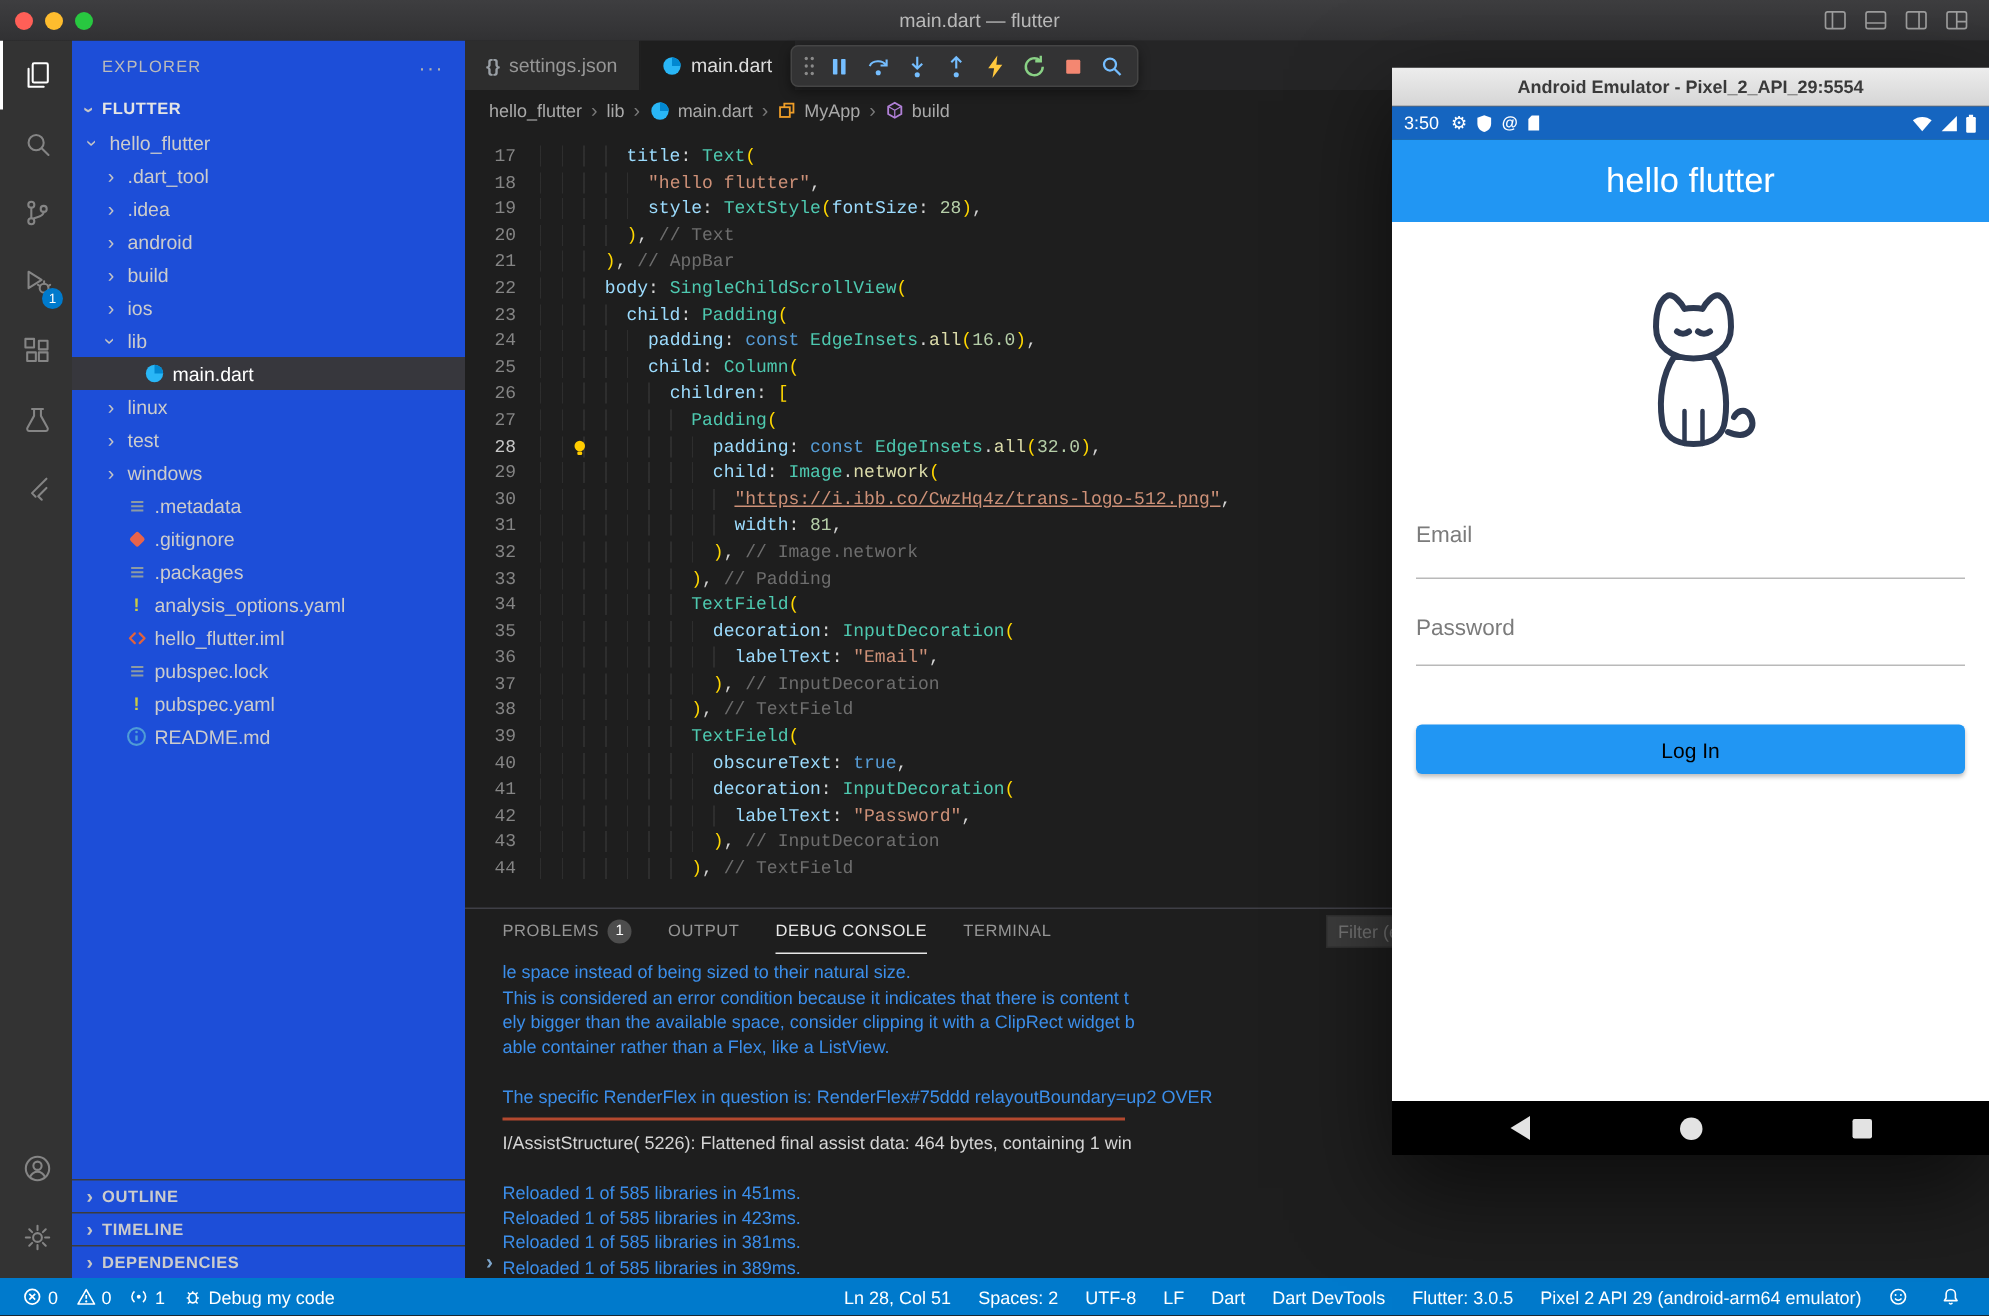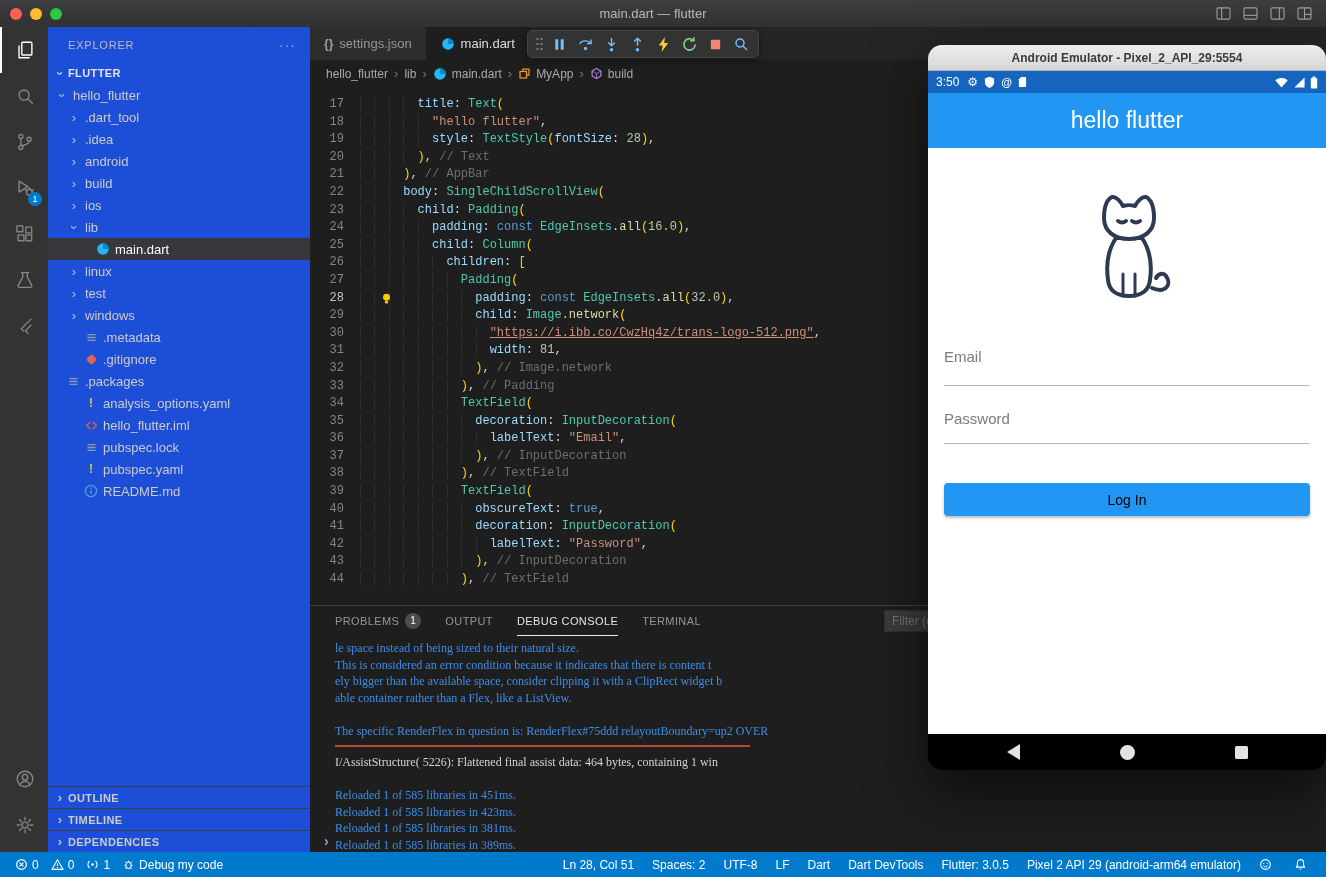--- a/index.html
+++ b/index.html
@@ -81,35 +81,35 @@
 .tok-cmt{color:#6e6e6e}
 .tok-mth{color:#dcdcaa}
 
 
 .panel{height:247px;flex:none;background:#1e1e1e;border-top:1px solid #3f3f46;position:relative;overflow:hidden}
 .panel-hdr{height:30px;display:flex;align-items:center;padding:0 12px 0 25px;gap:24px;font-size:11px;color:#969696;letter-spacing:.4px}
 .panel-tab{display:flex;align-items:center;gap:6px;height:100%;border-bottom:1px solid transparent}
 .panel-tab.active{color:#e7e7e7;border-bottom-color:#e7e7e7}
 .badge{background:#4d4d4d;color:#fff;border-radius:50%;min-width:16px;height:16px;font-size:10px;display:inline-flex;align-items:center;justify-content:center}
 .filter{margin-left:auto;margin-right:130px;width:300px;height:22px;background:#3c3c3c;border:1px solid #303030;color:#cccccc;font-size:12px;padding:0 7px;outline:none;font-family:"Liberation Sans",sans-serif}
-.console{font-family:Liberation Serif, serif;font-size:12px;line-height:16.5px;padding:4px 0 0 25px;overflow:hidden}
+.console{font-family:Liberation Sans, sans-serif;font-size:12px;line-height:16.5px;padding:4px 0 0 25px;overflow:hidden}
 .con-line{white-space:pre;min-height:16.5px}
 .con-info{color:#3b8eea}
 .con-log{color:#d4d4d4}
 .con-rule{width:415px;height:2px;background:#b3492f;margin:6px 0 7px 0}
 .prompt{position:absolute;left:14px;bottom:3px;color:#7fa7cc;font-size:14px;font-weight:bold}
 
 
 .statusbar{position:absolute;left:0;right:0;bottom:0;height:25px;background:#007acc;color:#ffffff;display:flex;align-items:center;font-size:12px;padding:0 10px;z-index:5}
 .sb-item{display:flex;align-items:center;gap:4px;padding:0 5px;white-space:nowrap}
 .sb-left{display:flex;align-items:center;gap:2px}
 .sb-right{margin-left:auto;display:flex;align-items:center;gap:8px}
 
 
-.emulator{position:absolute;left:928px;top:45px;width:398px;height:725px;border-radius:14px;overflow:hidden;box-shadow:0 22px 60px rgba(0,0,0,.6);z-index:50;display:flex;flex-direction:column;font-family:"Liberation Sans",sans-serif}
+.emulator{position:absolute;left:928px;top:45px;width:398px;height:725px;border-radius:0;overflow:hidden;box-shadow:0 22px 60px rgba(0,0,0,.6);z-index:50;display:flex;flex-direction:column;font-family:"Liberation Sans",sans-serif}
 .emu-title{height:26px;flex:none;background:linear-gradient(#ededed,#d6d6d6);border-bottom:1px solid #b3b3b3;color:#3a3a3a;font-size:12px;font-weight:bold;display:flex;align-items:center;justify-content:center}
 .emu-status{height:22px;flex:none;background:#1565c0;display:flex;align-items:center;color:#fff;font-size:12px;padding:0 8px;gap:6px}
 .emu-time{margin-right:2px}
 .es{display:inline-flex;line-height:0}
 .at{font-size:11px;font-weight:bold;line-height:1}
 .egear-glyph{font-size:12px;line-height:1}
 .emu-status-right{margin-left:auto;display:inline-flex;align-items:center;gap:4px}
 .emu-appbar{height:55px;flex:none;background:#2196f3;color:#fff;display:flex;align-items:center;justify-content:center;font-size:23px}
 .emu-body{flex:1;background:#ffffff;position:relative}
 .cat{position:absolute;top:38px;left:50%;transform:translateX(-50%)}
@@ -324,21 +324,21 @@
           </div>
           <div class="tree-row" style="padding-left:18px">
             <span class="chev sp">›</span>
             <span class="icon tree-ic">
               <svg width="13" height="13" viewBox="0 0 16 16">
                 <rect x="3.2" y="3.2" width="9.6" height="9.6" rx="2" transform="rotate(45 8 8)" fill="#e8634a"></rect>
               </svg>
             </span>
             <span class="tree-label">.gitignore</span>
           </div>
-          <div class="tree-row" style="">
+          <div class="tree-row" style="padding-left:18px">
             <span class="chev sp">›</span>
             <span class="icon tree-ic">
               <svg width="13" height="13" viewBox="0 0 16 16">
                 <g stroke="#8d9ba3" stroke-width="1.6">
                   <path d="M3 4.5h10 M3 8h10 M3 11.5h10"></path>
                 </g>
               </svg>
             </span>
             <span class="tree-label">.packages</span>
           </div>

